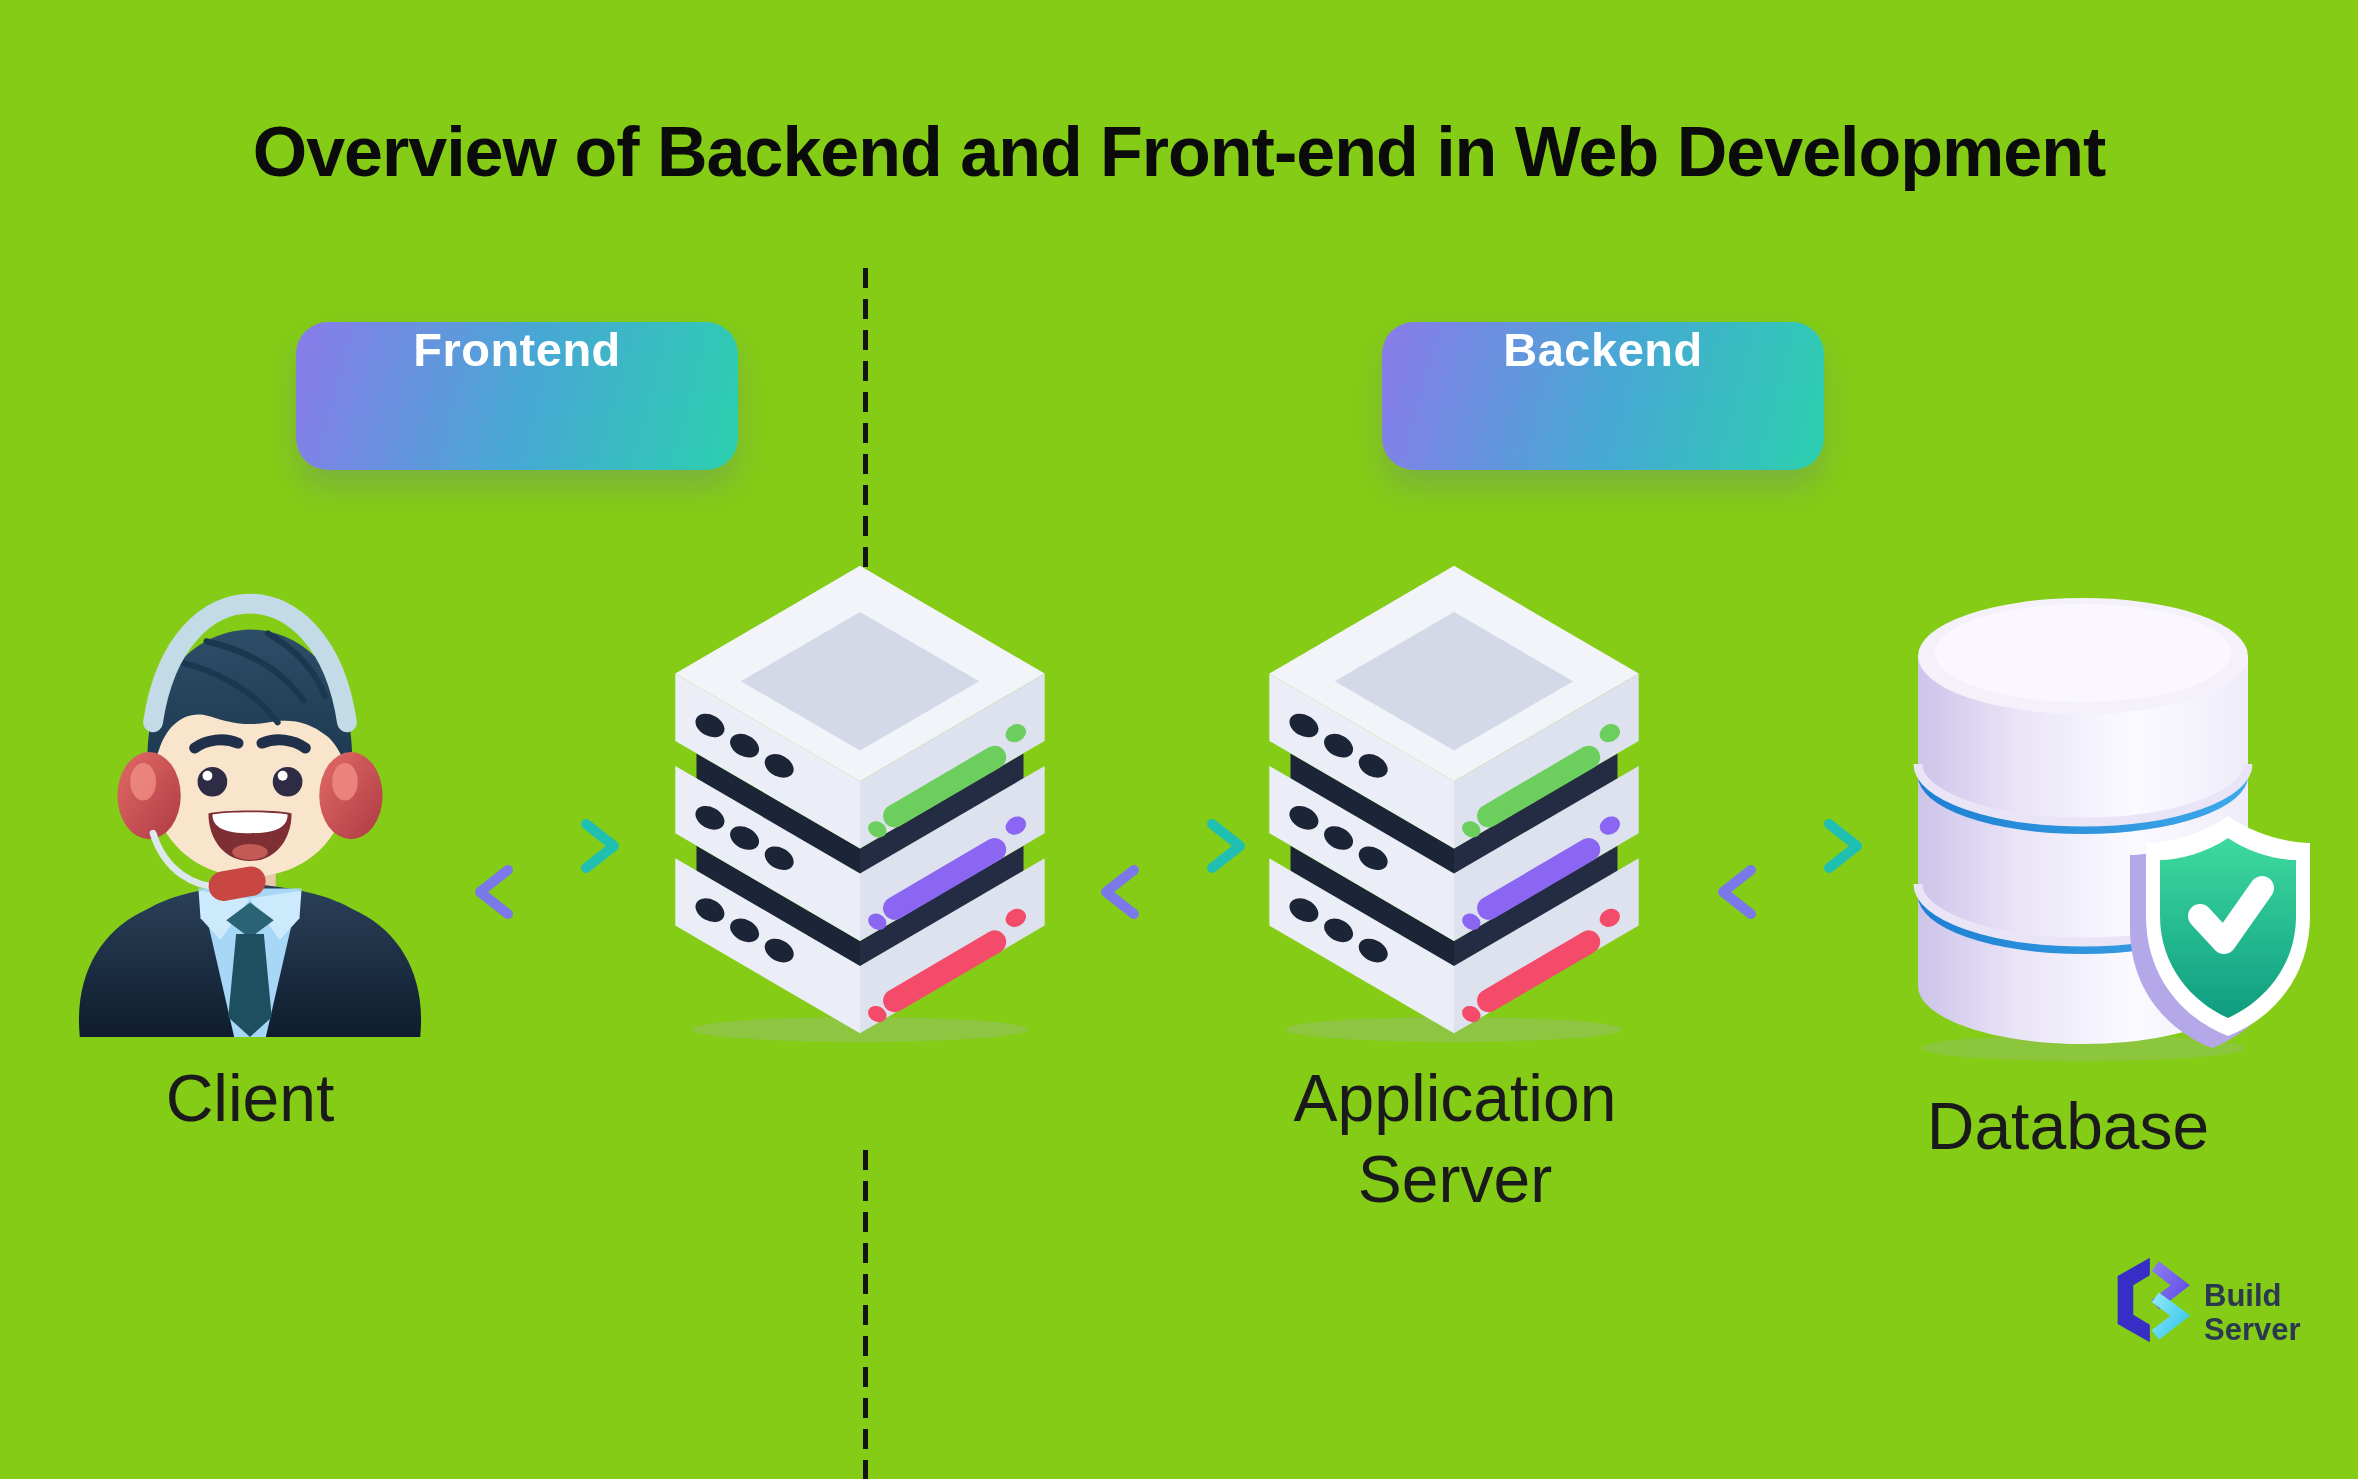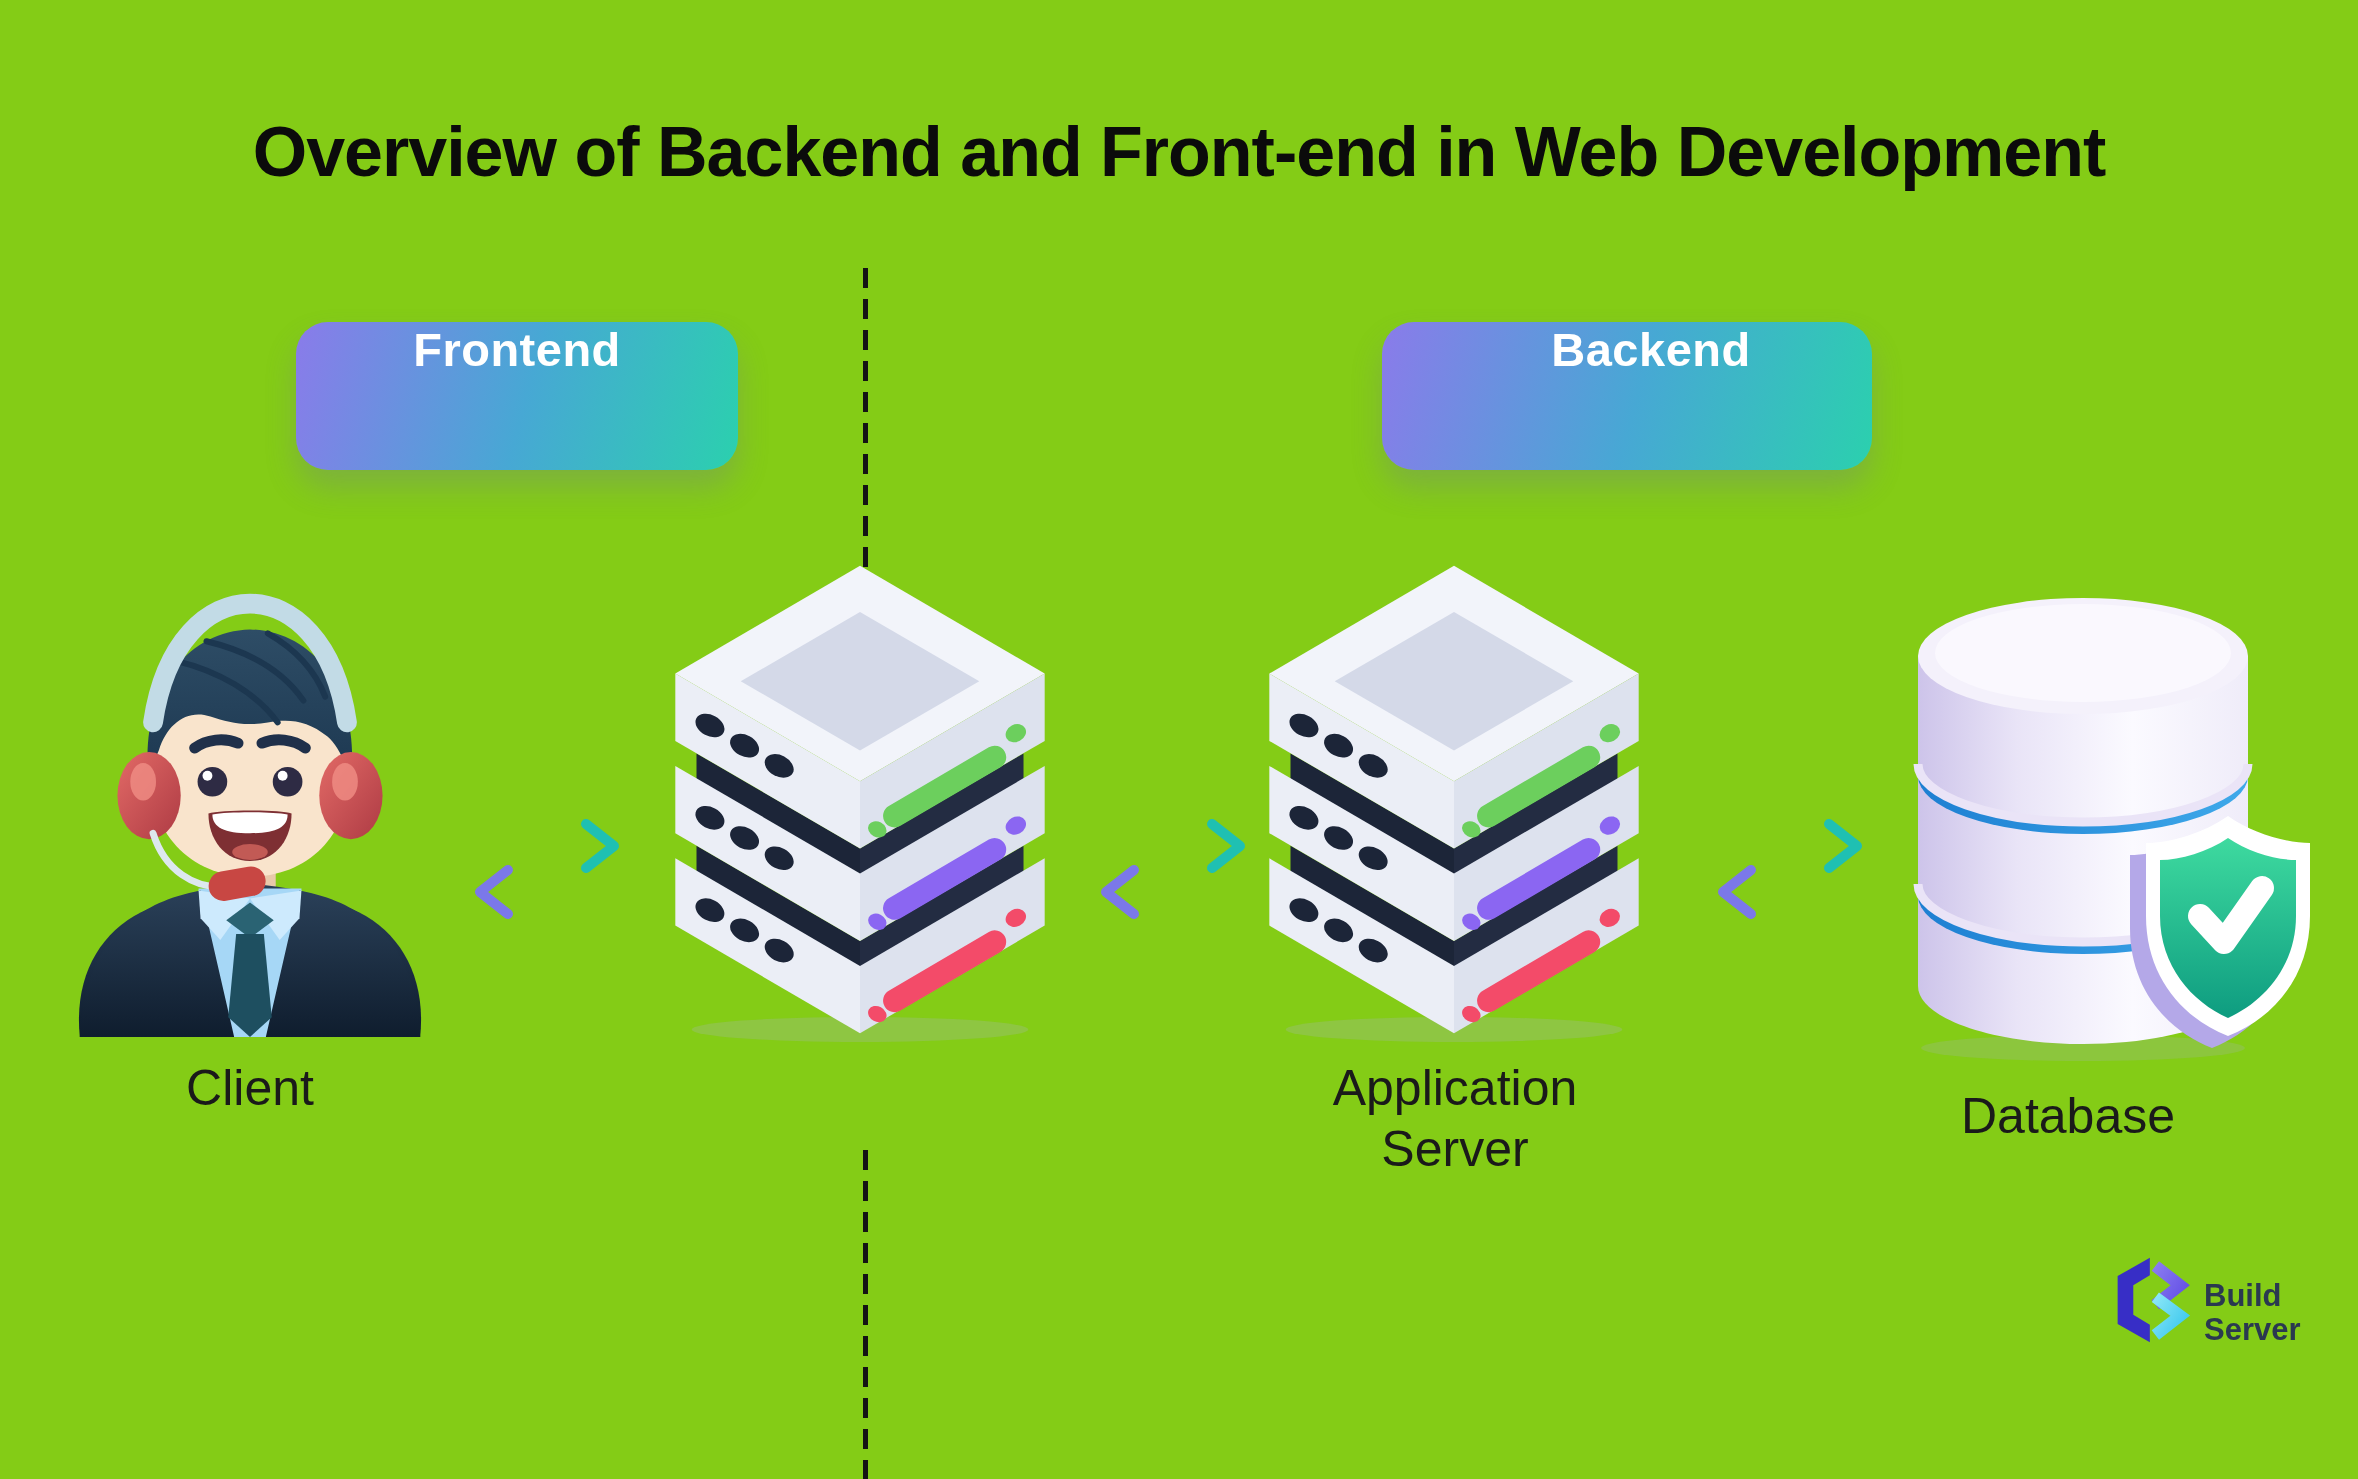--- a/index.html
+++ b/index.html
@@ -12,29 +12,29 @@
     font-size:70px;font-weight:700;letter-spacing:-1px;color:#0b0b0b;margin:0;
   }
   .badge{
     position:absolute;width:442px;height:148px;border-radius:32px;
     background:linear-gradient(105deg,#8a7bea 0%,#47a8d4 52%,#2bd0ae 100%);
     box-shadow:0 18px 30px rgba(110,120,150,0.30);
     display:flex;align-items:flex-start;justify-content:center;
   }
   .badge span{color:#ffffff;font-size:47px;font-weight:600;letter-spacing:0.5px;}
   .badge-frontend{left:296px;top:322px;}
-  .badge-backend{left:1382px;top:322px;padding-left:48px;}
+  .badge-backend{left:1382px;top:322px;}
   .divider{
     position:absolute;left:863px;width:5px;
     background:repeating-linear-gradient(to bottom,#141414 0 20px,transparent 20px 31px);
   }
   .divider-top{top:268px;height:322px;}
   .divider-bottom{top:1150px;height:329px;}
   .node-label{
-    position:absolute;top:1058px;font-size:50px;color:#1a1a1a;text-align:center;
+    position:absolute;top:1058px;font-size:66px;color:#1a1a1a;text-align:center;
     line-height:1.22;font-weight:400;
   }
   .label-client{left:100px;width:300px;}
   .label-web{left:668px;width:400px;}
   .label-app{left:1255px;width:400px;}
   .label-db{left:1868px;width:400px;margin-top:28px;}
   .icon-abs{position:absolute;}
   .logo{
     position:absolute;left:2102px;top:1254px;display:flex;align-items:flex-end;
   }

